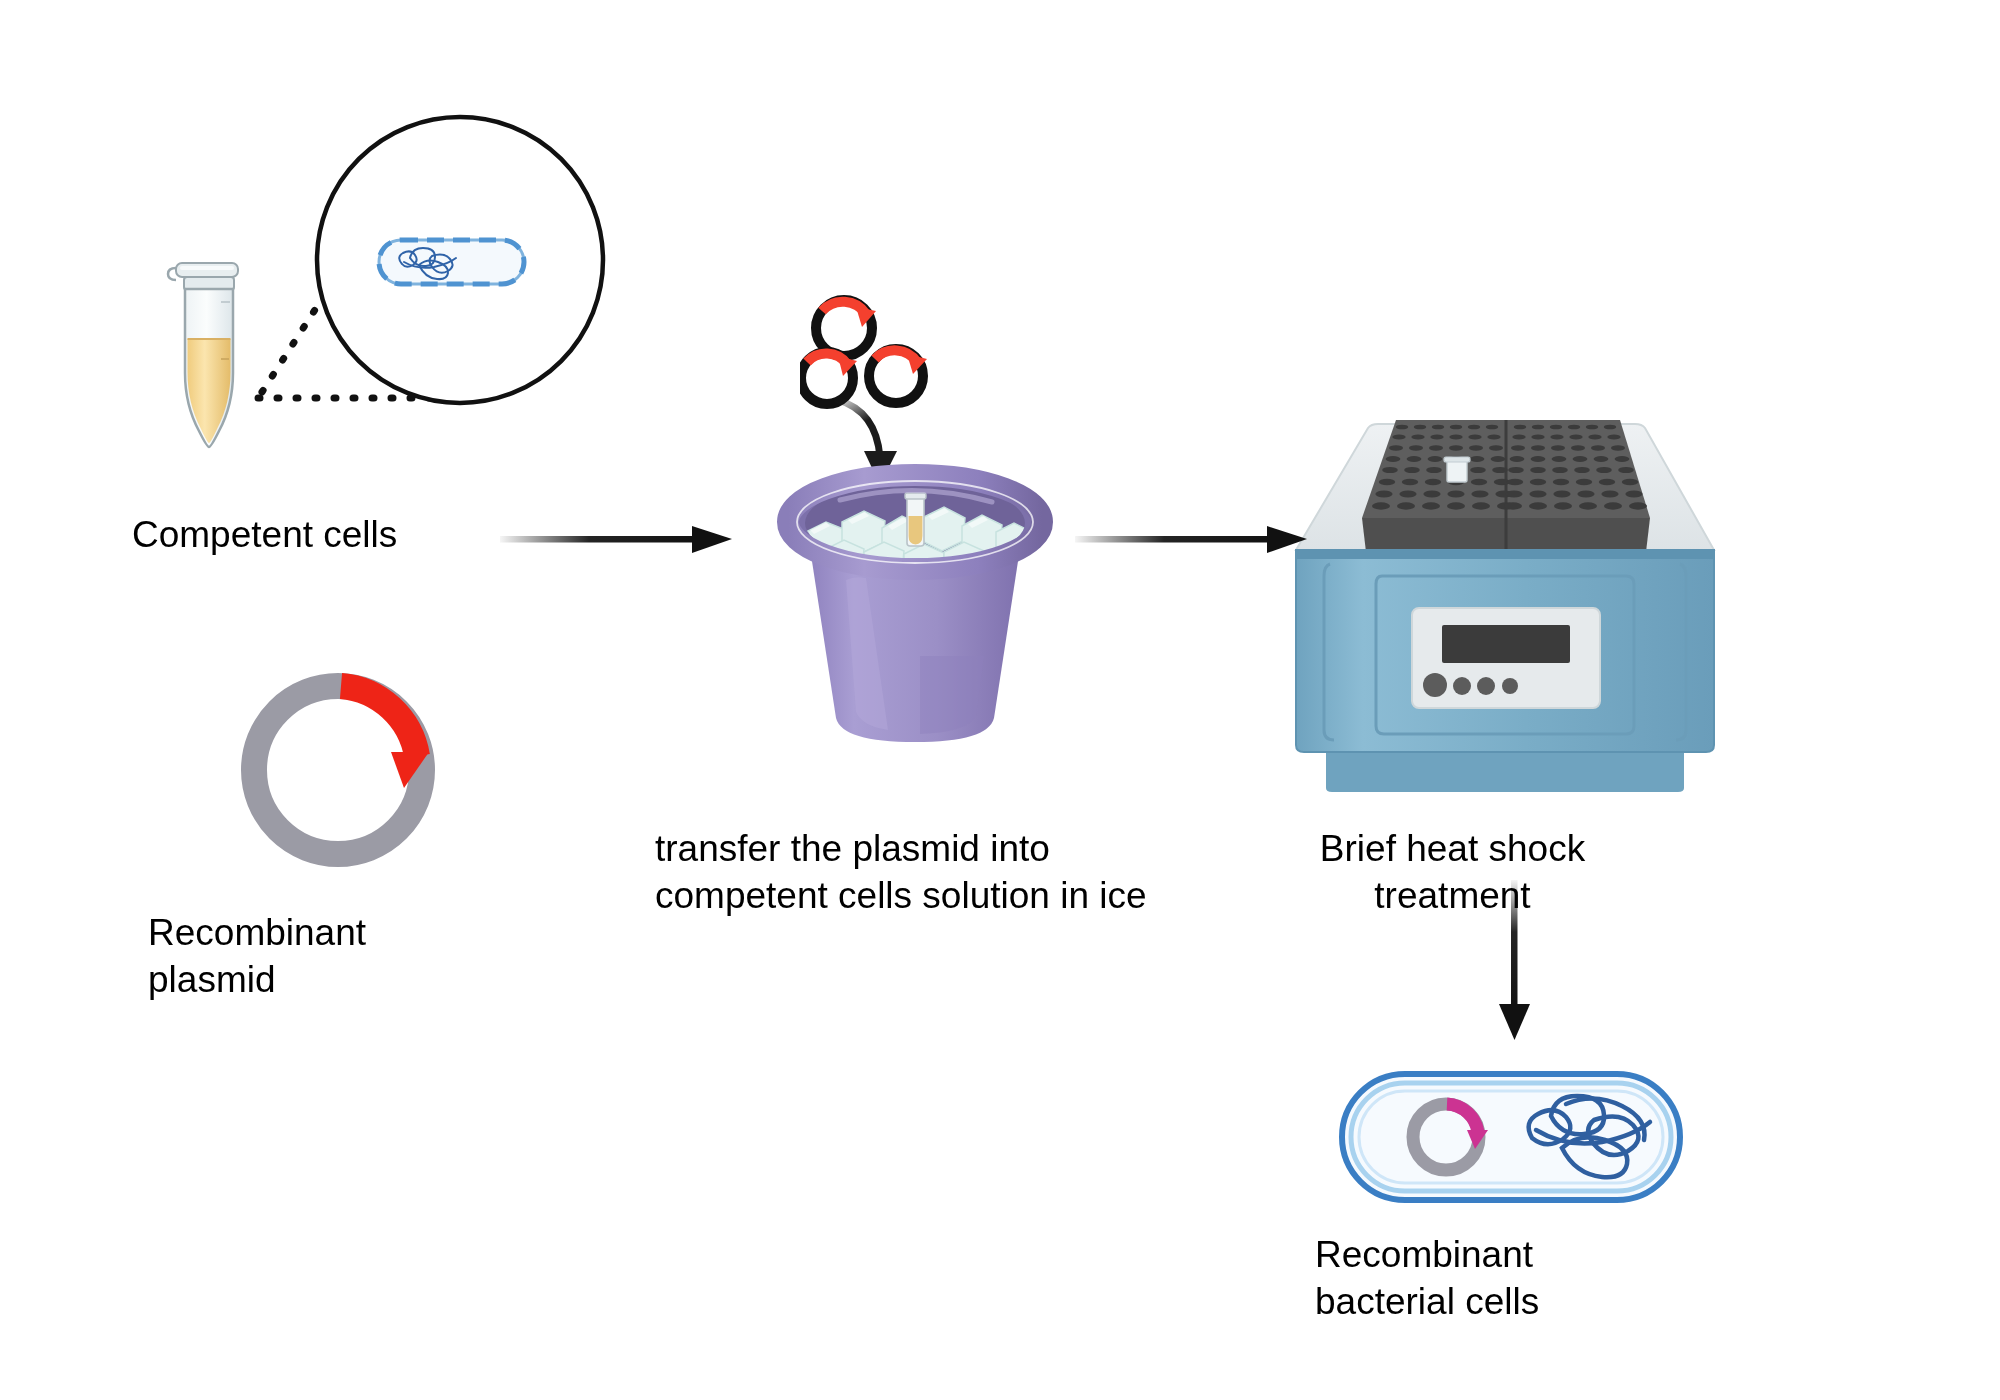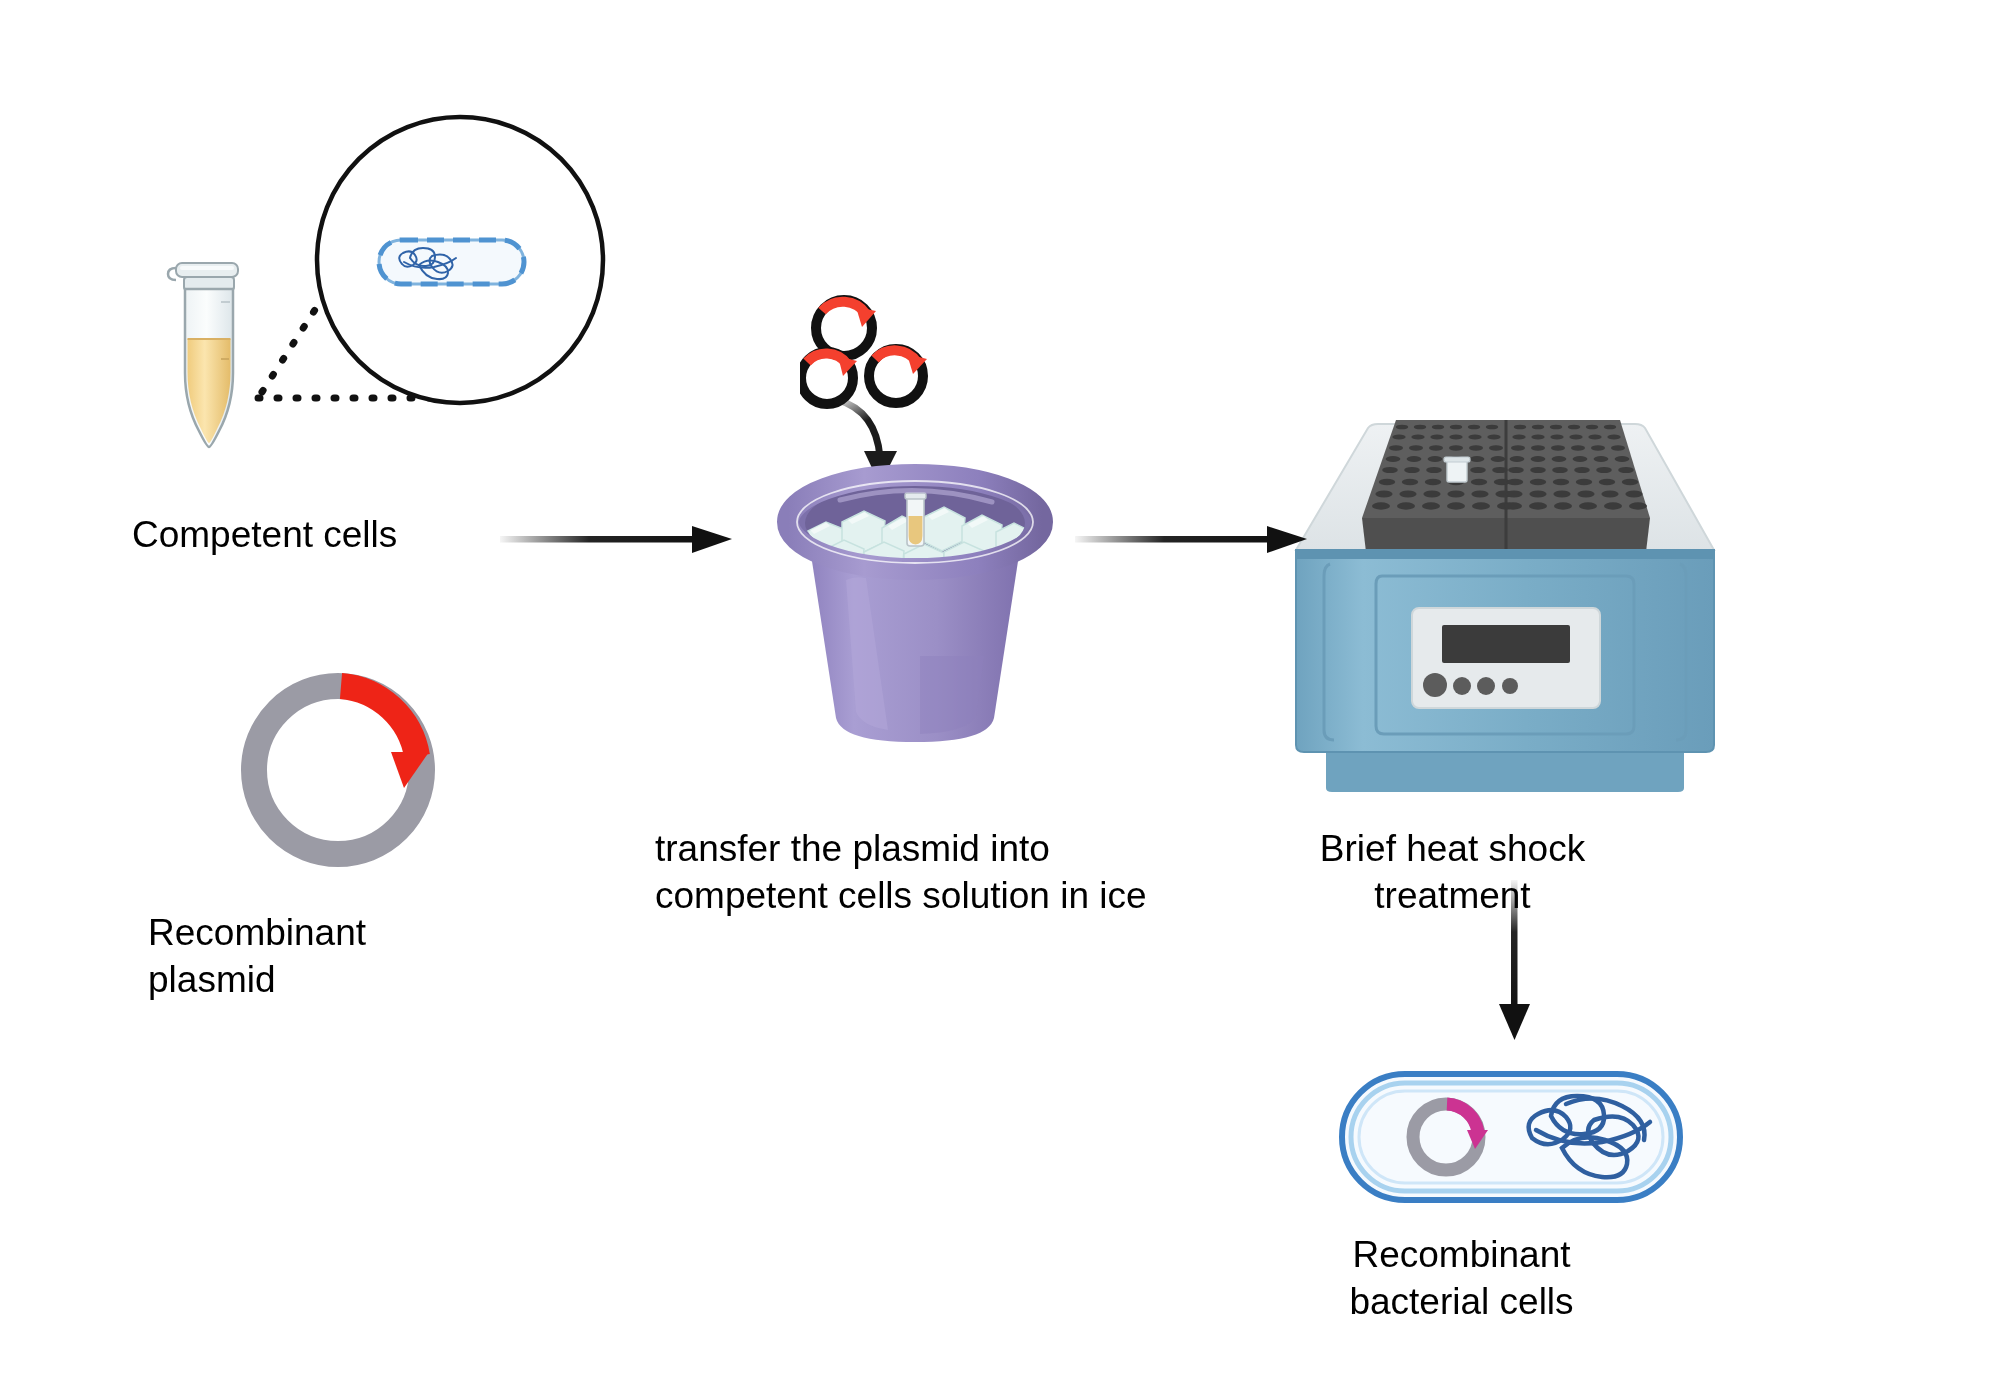--- a/index.html
+++ b/index.html
@@ -3,21 +3,21 @@
 <meta charset="utf-8">
 <style>
   html,body{margin:0;padding:0;background:#ffffff;}
   body{width:2000px;height:1400px;overflow:hidden;font-family:"Liberation Sans",sans-serif;}
   #stage{position:relative;width:1608px;height:1400px;background:#fff;}
   .lbl{position:absolute;color:#000;font-family:"Liberation Sans",sans-serif;font-weight:400;white-space:pre-line;line-height:1.26;}
   #lbl-competent{left:132px;top:512px;font-size:37px;}
   #lbl-recplasmid{left:148px;top:910px;font-size:37px;}
   #lbl-transfer{left:655px;top:826px;font-size:37px;}
   #lbl-heatshock{left:1297px;top:826px;font-size:37px;text-align:center;}
-  #lbl-recbact{left:1315px;top:1232px;font-size:37px;text-align:center;}
+  #lbl-recbact{left:1315px;top:1232px;font-size:37px;}
   .fig{position:absolute;}
 </style>
 </head>
 <body>
 
 <div id="stage">
 
   <svg class="fig" style="left:0;top:0;width:2000px;height:1400px;pointer-events:none;">
     <line x1="262" y1="392" x2="360" y2="240" stroke="#111" stroke-width="7" stroke-dasharray="2 17" stroke-linecap="round"></line>
     <line x1="258" y1="398" x2="440" y2="398" stroke="#111" stroke-width="7" stroke-dasharray="2 17" stroke-linecap="round"></line>

